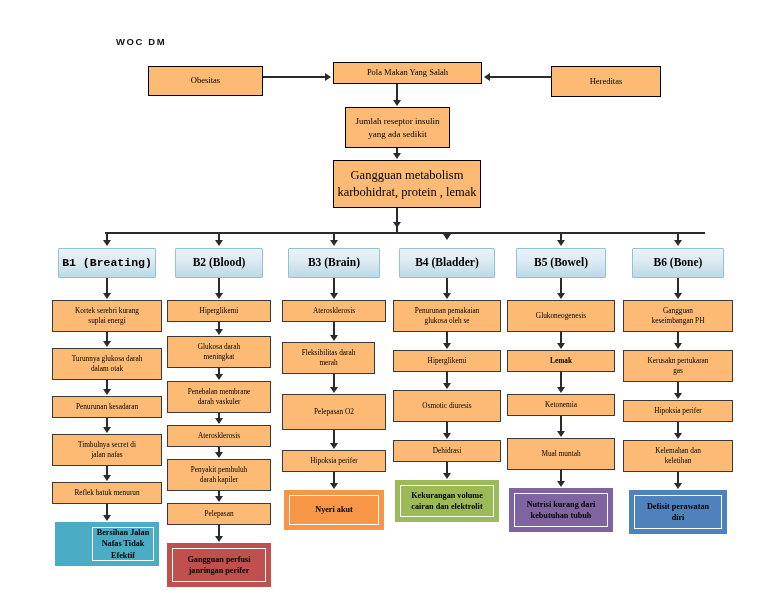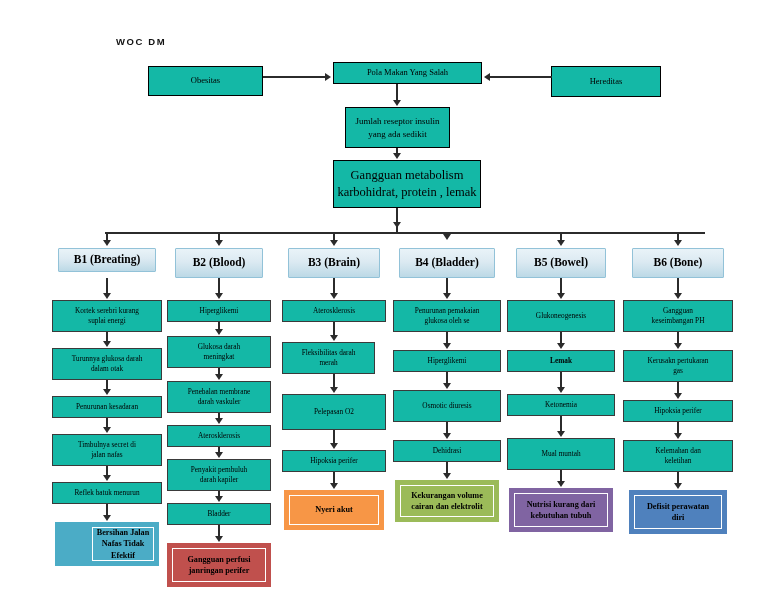--- a/index.html
+++ b/index.html
@@ -10,21 +10,21 @@
   }
   #canvas{position:absolute;left:0;top:0;width:768px;height:594px;}
 
   
   .box{
     position:absolute;
     box-sizing:border-box;
     display:flex;align-items:center;justify-content:center;
     text-align:center;
     line-height:1.35;
-    background:#14b8a6;
+    background:#fdba74;
   }
   .box .txt{display:block;width:100%;padding:0 3px;}
 
   
   .plain{
     border:1px solid #000;
     font-size:9.5px;
   }
   .plain-thin{
     border:1px solid #3a3a3a;
@@ -132,21 +132,21 @@
   <div class="arrow" style="left:393px;top:153px;"></div>
 
   <div class="vline" style="left:396px;top:208px;height:25px;"></div>
   <div class="arrow" style="left:393px;top:222px;"></div>
 
   <div class="hline" style="left:105px;top:232px;width:600px;"></div>
 
   <div id="columns-layer">
       <div class="vline" style="left:106.2px;top:232px;height:10px;"></div>
       <div class="arrow" style="left:103px;top:240px;"></div>
-      <div class="box bhead" style="left:58px;top:248px;width:98px;height:24px;">
+      <div class="box bhead" style="left:58px;top:248px;width:98px;height:30px;font-family:Liberation Mono, monospace;">
         <span class="txt">B1 (Breating)</span>
       </div>
       <div class="vline" style="left:106.2px;top:278px;height:16px;"></div>
       <div class="arrow" style="left:103px;top:293px;"></div>
       <div class="box plain-thin" style="left:52px;top:300px;width:110px;height:32px;">
         <span class="txt" style="white-space:pre-line;">Kortek serebri kurang
 suplai energi</span>
       </div>
       <div class="vline" style="left:106.2px;top:332px;height:10px;"></div>
       <div class="arrow" style="left:103px;top:341px;"></div>
@@ -207,21 +207,21 @@
       </div>
       <div class="vline" style="left:218.2px;top:447px;height:6px;"></div>
       <div class="arrow" style="left:215px;top:452px;"></div>
       <div class="box plain-thin" style="left:167px;top:459px;width:104px;height:32px;">
         <span class="txt" style="white-space:pre-line;">Penyakit pembuluh
 darah kapiler</span>
       </div>
       <div class="vline" style="left:218.2px;top:491px;height:6px;"></div>
       <div class="arrow" style="left:215px;top:496px;"></div>
       <div class="box plain-thin" style="left:167px;top:503px;width:104px;height:22px;">
-        <span class="txt" style="white-space:pre-line;">Bladder</span>
+        <span class="txt" style="white-space:pre-line;">Pelepasan</span>
       </div>
       <div class="vline" style="left:218.2px;top:525px;height:12px;"></div>
       <div class="arrow" style="left:215px;top:536px;"></div>
       <div class="box outcome" style="left:167px;top:543px;width:104px;height:44px;--c:#C0504D;">
         <div class="inner">
           <span class="txt" style="white-space:pre-line;">Gangguan perfusi
 janringan perifer</span>
         </div>
       </div>
       <div class="vline" style="left:333.2px;top:232px;height:10px;"></div>

